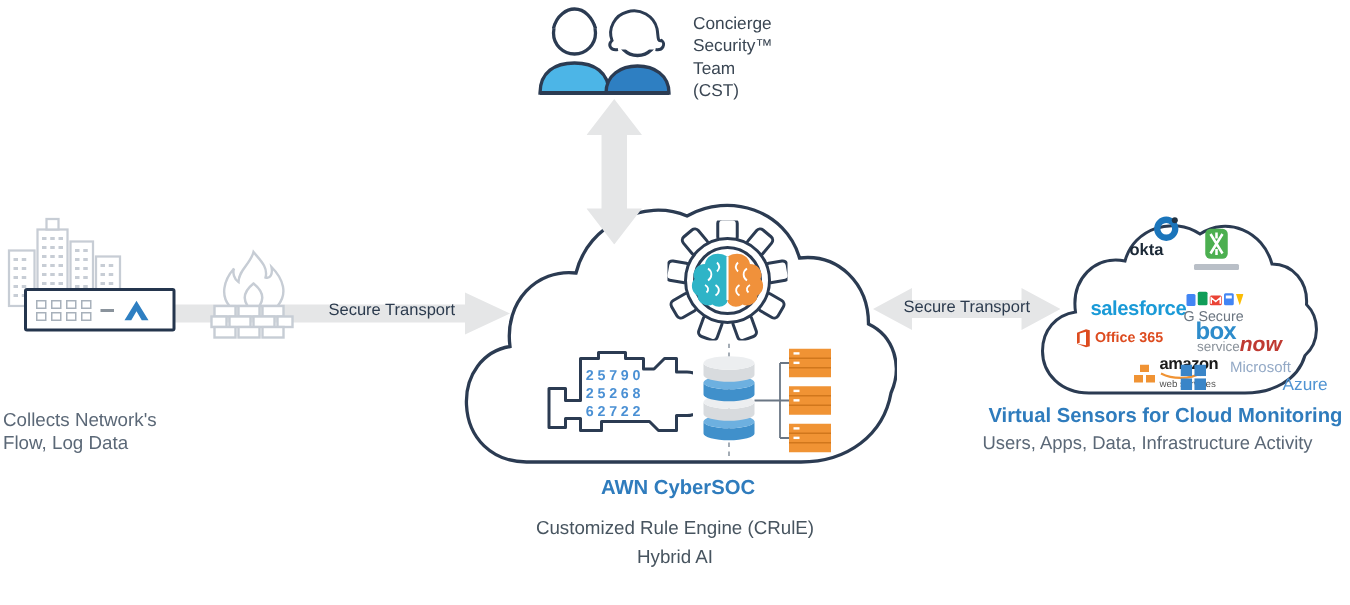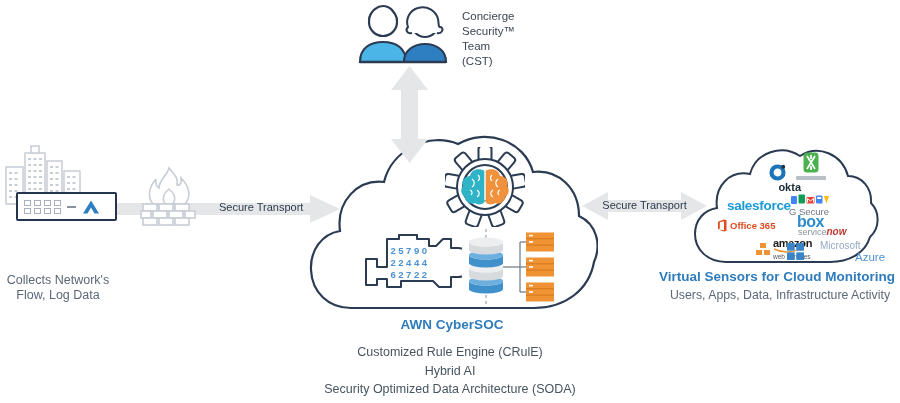--- a/index.html
+++ b/index.html
@@ -1,38 +1,38 @@
 <!DOCTYPE html>
 <html><head>
 <meta charset="utf-8">
 <style>
   html,body{margin:0;padding:0;background:#fff;}
   .canvas{position:relative;width:900px;height:403px;background:#fff;overflow:hidden;
           font-family:"Liberation Sans",sans-serif;}
   .abs{position:absolute;}
   .blue-h{color:#2f7cbd;font-weight:700;font-size:13px;line-height:15.5px;text-align:center;}
-  .gray-t{color:#5b6877;font-size:12.5px;line-height:15px;text-align:center;}
+  .gray-t{color:#5b6877;font-size:12.5px;line-height:15px;}
   .cst-t{color:#3a4653;font-size:11.5px;line-height:15px;}
   .arrow-label{font-size:11px;color:#2c3b4e;}
   .features{color:#47545f;font-size:12.5px;line-height:18.5px;text-align:center;}
   .engine-nums{color:#4a90d4;font-weight:700;font-size:9.5px;line-height:12px;
                letter-spacing:2.5px;text-align:center;}
   .sensor-box{box-sizing:border-box;width:101px;height:29px;border:2.5px solid #24354d;
               border-radius:2px;background:#fff;display:flex;align-items:center;gap:6px;padding:0 6px;}
   .sensor-grid{display:grid;grid-template-columns:repeat(4,7px);grid-auto-rows:6px;gap:2px 3px;}
   .sensor-grid div{box-sizing:border-box;border:1.5px solid #a8b1bb;background:#fff;}
   .sensor-dash{width:9px;height:2px;background:#8a939c;}
   .illegible-bar{width:30px;height:3.5px;background:#b9bfc7;border-radius:1px;margin:3px auto 0;}
   .logo-okta-text{font-size:11px;font-weight:700;color:#1b2836;line-height:11px;margin-top:1px;}
   .logo-salesforce{font-size:13.5px;font-weight:700;color:#1a9ad7;letter-spacing:-0.3px;}
   .logo-gsuite-text{font-size:9.5px;color:#6b7580;line-height:10px;margin-top:1px;}
   .logo-office-text{font-size:9.5px;font-weight:700;color:#dd4b1f;line-height:13px;}
   .logo-box{font-size:16px;font-weight:700;color:#2e8ccb;letter-spacing:-0.5px;line-height:16px;}
   .logo-sn-gray{font-size:9px;color:#8a929b;}
-  .logo-sn-red{font-size:10px;color:#bf3a32;font-style:italic;font-weight:700;text-align:right;}
+  .logo-sn-red{font-size:14px;color:#bf3a32;font-style:italic;font-weight:700;text-align:right;}
   .logo-amazon{font-size:11px;font-weight:700;color:#1a1a1a;line-height:10px;letter-spacing:-0.3px;}
   .logo-aws-sub{font-size:6.5px;color:#555;line-height:7px;}
   .logo-ms{font-size:10px;color:#93a9c6;line-height:11px;}
   .logo-azure{font-size:11.5px;color:#4f93d2;line-height:12px;margin-left:35px;}
   .flexrow{display:flex;align-items:center;}
 </style>
 </head>
 <body>
 
 <div class="canvas">
@@ -159,21 +159,21 @@
     </g>
   </svg>
 
   <svg class="abs" style="left:362px;top:233px;" width="100" height="60" viewBox="0 0 100 60">
     <path d="M25,13 L25,6 L37,6 L37,2 L55,2 L55,6 L67,6 L67,13 L74,13 L81,6 L89,6 L89,15 L96,15
              A13,14 0 0 1 96,44 L89,44 L89,54 L77,54 L71,48 L39,48 L39,54 L25,54 L25,46 L15,46
              L15,52 L4,52 L4,26 L15,26 L15,34 L25,34 Z" fill="#fff" stroke="#2b3b52" stroke-width="2" stroke-linejoin="round"></path>
   </svg>
   <div class="abs engine-nums" style="left:375px;top:245px;width:70px;">
     <div>25790</div>
-    <div>22444</div>
+    <div>25268</div>
     <div>62722</div>
   </div>
 
   <svg class="abs" style="left:466px;top:229px;" width="98" height="76" viewBox="0 0 98 76">
     <line x1="20" y1="0" x2="20" y2="76" stroke="#9aa3ad" stroke-width="1.2" stroke-dasharray="3,3"></line>
     <line x1="37" y1="38" x2="54" y2="38" stroke="#6a7684" stroke-width="1.2"></line>
     <line x1="54" y1="13" x2="54" y2="63" stroke="#6a7684" stroke-width="1.2"></line>
     <line x1="54" y1="13" x2="60" y2="13" stroke="#6a7684" stroke-width="1.2"></line>
     <line x1="54" y1="38" x2="60" y2="38" stroke="#6a7684" stroke-width="1.2"></line>
     <line x1="54" y1="63" x2="60" y2="63" stroke="#6a7684" stroke-width="1.2"></line>
@@ -216,24 +216,23 @@
           <rect x="3" y="8.6" width="4" height="1.6" fill="#fff"></rect>
         </g>
     </g>
   </svg>
 
   <div class="abs blue-h" style="left:306px;top:317px;width:292px;font-size:13.5px;">AWN CyberSOC</div>
 
   <div class="abs features" style="left:250px;top:343px;width:400px;">
     <div>Customized Rule Engine (CRulE)</div>
     <div>Hybrid AI</div>
-    <div>Security Optimized Data Architecture (SODA)</div>
-  </div>
-
-  <div class="abs" style="left:753px;top:164px;width:48px;text-align:right;">
+  </div>
+
+  <div class="abs" style="left:753px;top:144px;width:48px;text-align:left;">
     <svg width="17" height="17" viewBox="0 0 17 17" style="display:block;margin:0 auto;">
       <circle cx="8.5" cy="8.5" r="6" fill="none" stroke="#1b75bb" stroke-width="4.2"></circle>
       <circle cx="14.2" cy="2.8" r="2" fill="#223242"></circle>
     </svg>
     <div class="logo-okta-text">okta</div>
   </div>
 
   <div class="abs" style="left:794px;top:152px;width:34px;text-align:center;">
     <svg width="16" height="21" viewBox="0 0 16 21" style="display:block;margin:0 auto;">
       <rect x="0.5" y="0.5" width="15" height="20" rx="3.5" fill="#4caf50"></rect>

